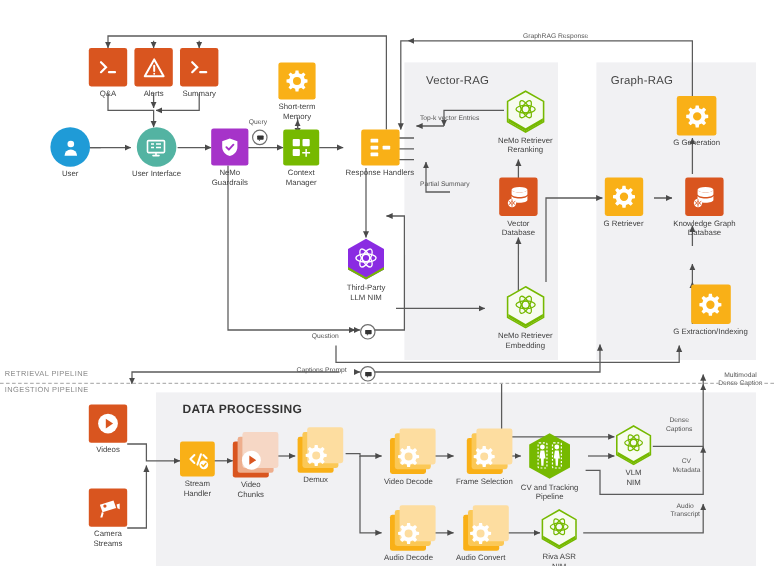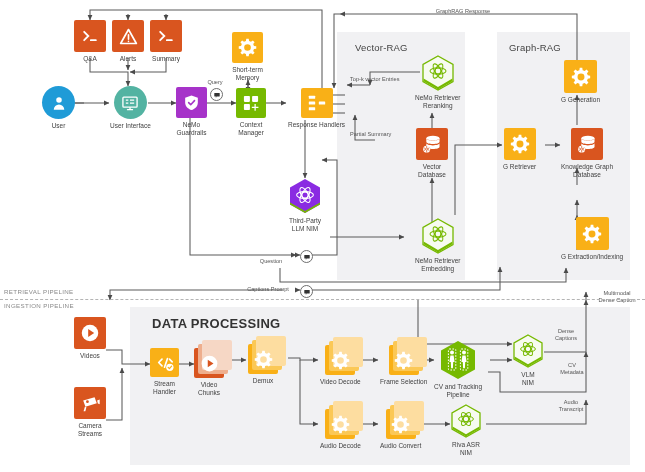--- a/index.html
+++ b/index.html
@@ -1,23 +1,23 @@
 <!DOCTYPE html>
 <html><head>
 <meta charset="utf-8">
 <style>
   html,body{margin:0;padding:0;background:#ffffff;}
   body{width:645px;height:472px;overflow:hidden;
        font-family:"Liberation Sans","DejaVu Sans",sans-serif;color:#3c3c3c;}
-  #stage{position:relative;width:645px;height:336px;}
+  #stage{position:relative;width:645px;height:336px;margin-top:20px;}
   svg#wires{position:absolute;left:0;top:0;width:645px;height:472px;}
 
   .panel{position:absolute;background:#f1f1f3;}
   .panel-title{position:absolute;font-size:9.5px;color:#444;letter-spacing:.2px;white-space:nowrap;}
-  .panel-title.big{font-size:13px;font-weight:bold;color:#333;letter-spacing:.3px;}
+  .panel-title.big{font-size:10px;font-weight:bold;color:#333;letter-spacing:.3px;}
 
   .node{position:absolute;display:flex;flex-direction:column;align-items:center;}
   .glyphbox{position:relative;display:flex;align-items:center;justify-content:center;}
   .sq{border-radius:2px;}
   .circ{border-radius:50%;}
   .cap{margin-top:3px;font-size:6.5px;line-height:8px;text-align:center;color:#3f3f3f;white-space:pre-line;}
 
   
   .stack::before,.stack::after{content:"";position:absolute;border-radius:2px;z-index:-1;}
   .stack::before{left:4px;top:-4px;width:100%;height:100%;}

